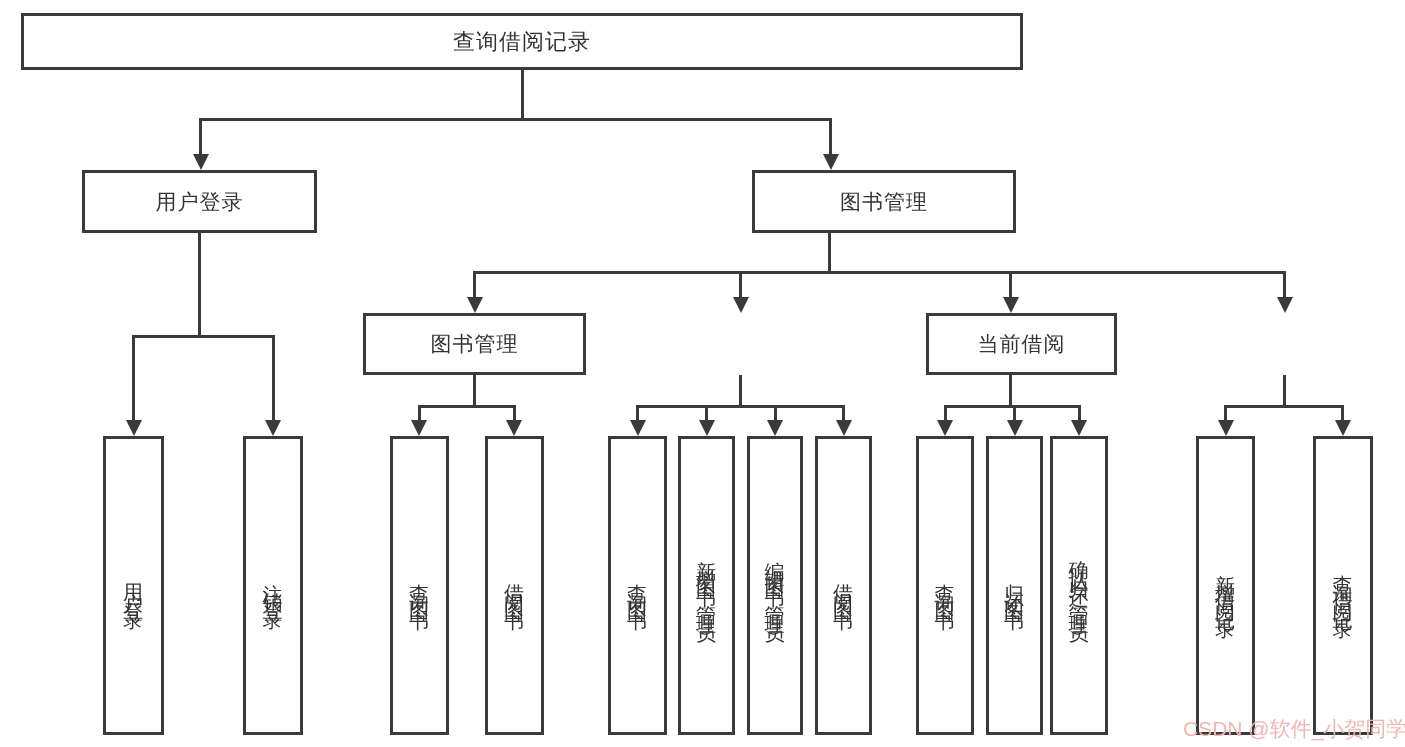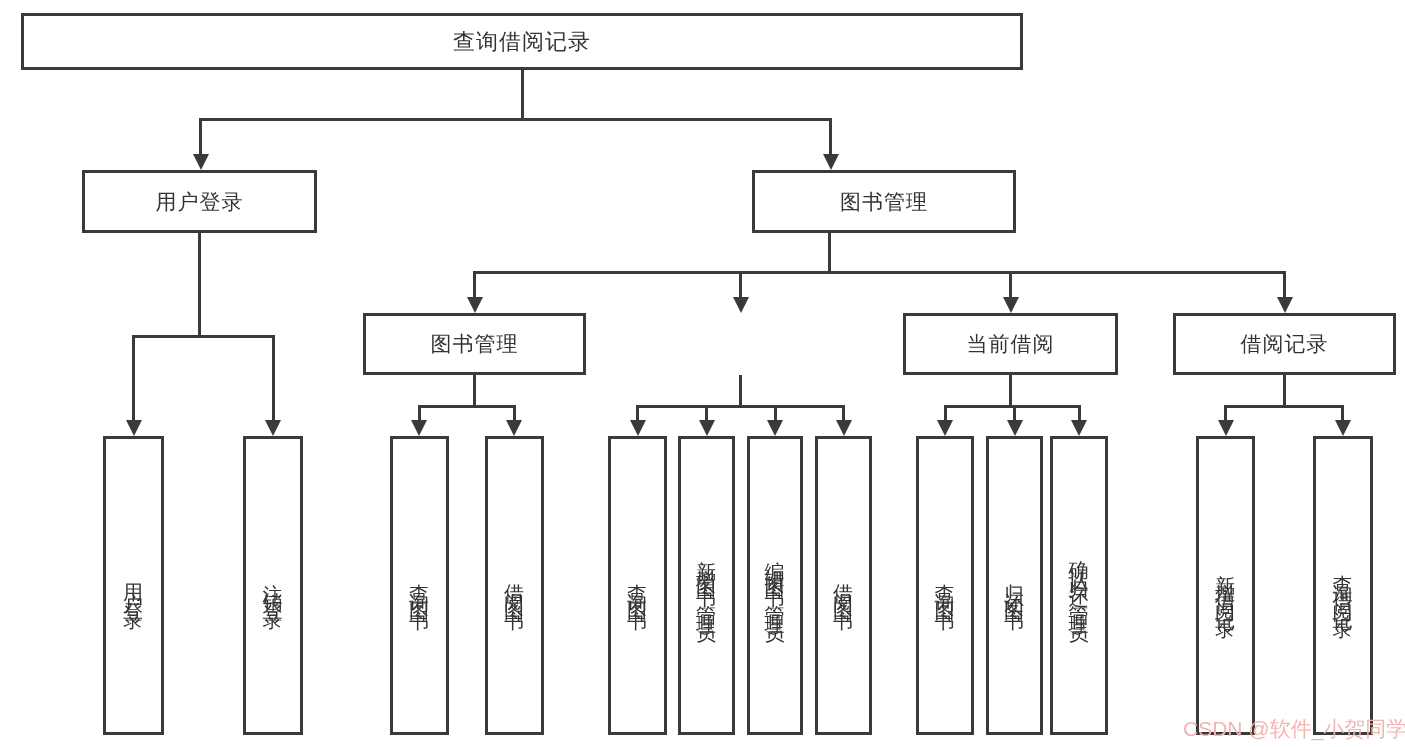--- a/index.html
+++ b/index.html
@@ -118,25 +118,22 @@
   <div class="node h" style="left:82px;top:170px;width:235px;height:63px">
     <span>用户登录</span>
   </div>
   <div class="node h" style="left:752px;top:170px;width:264px;height:63px">
     <span>图书管理</span>
   </div>
 
   <div class="node h" style="left:363px;top:313px;width:223px;height:62px">
     <span>图书管理</span>
   </div>
-  <div class="node h" style="left:903px;top:313px;width:215px;height:62px">
+  <div class="node h" style="left:926px;top:313px;width:191px;height:62px">
     <span>当前借阅</span>
-  </div>
-  <div class="node h" style="left:1173px;top:313px;width:223px;height:62px">
-    <span>借阅记录</span>
   </div>
 
   <div class="node leaf" style="left:103px;top:436px;width:61px;height:299px">
     <span>用户登录</span>
   </div>
   <div class="node leaf" style="left:243px;top:436px;width:60px;height:299px">
     <span>注销登录</span>
   </div>
 
   <div class="node leaf" style="left:390px;top:436px;width:59px;height:299px">

